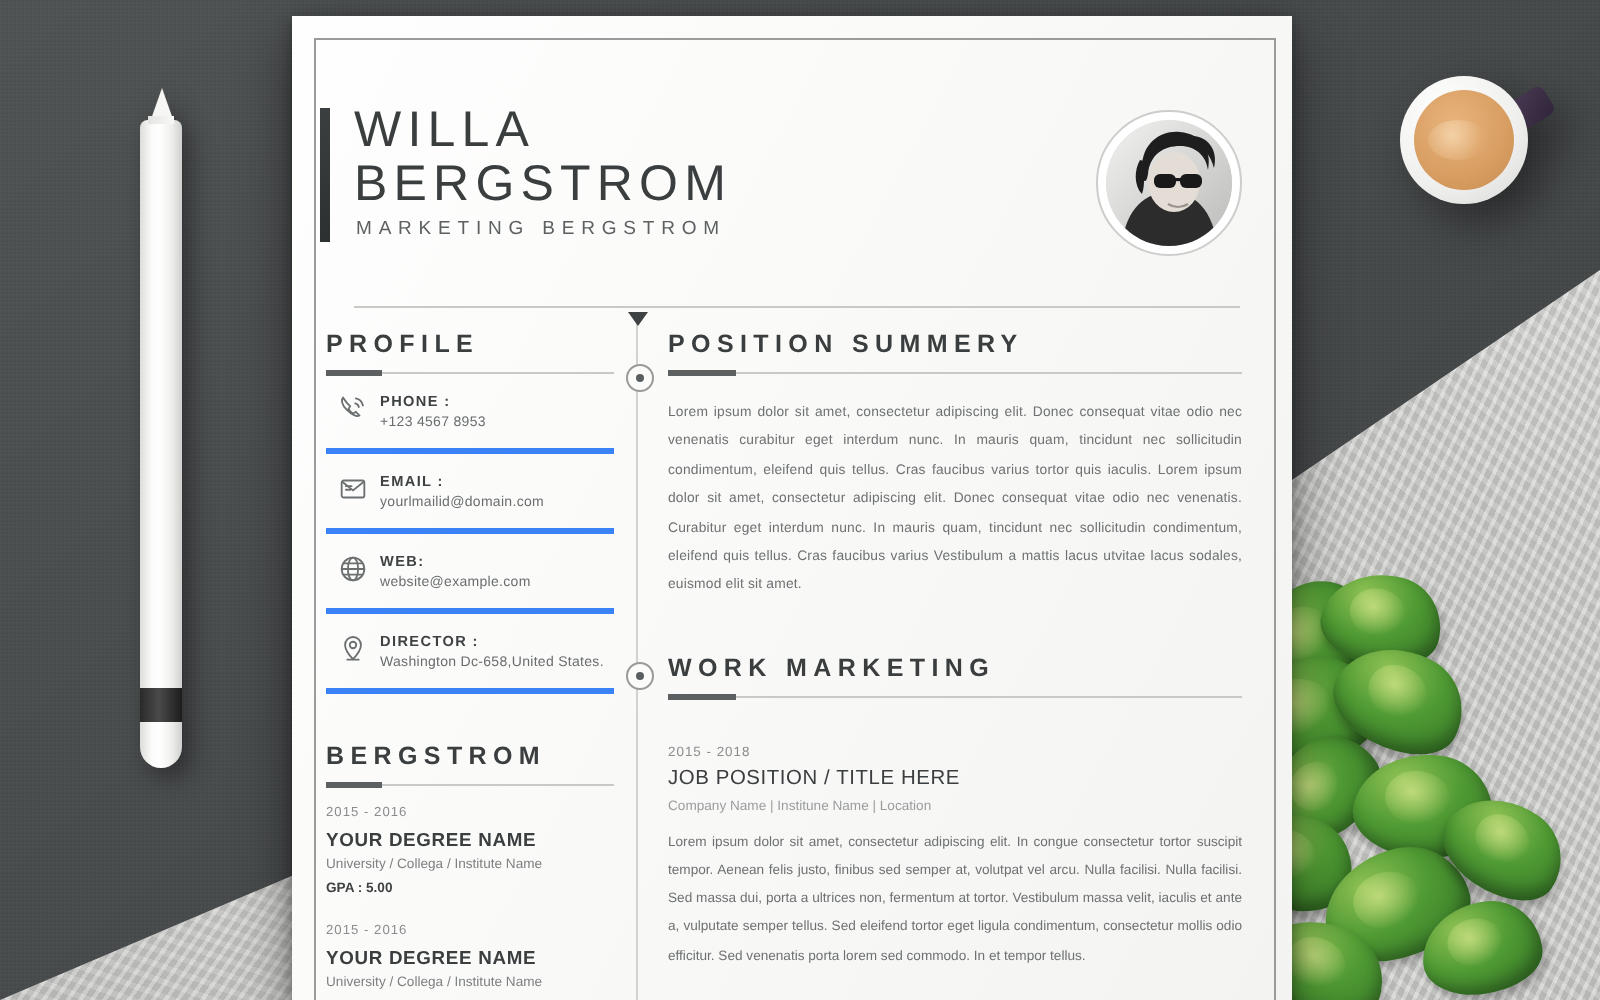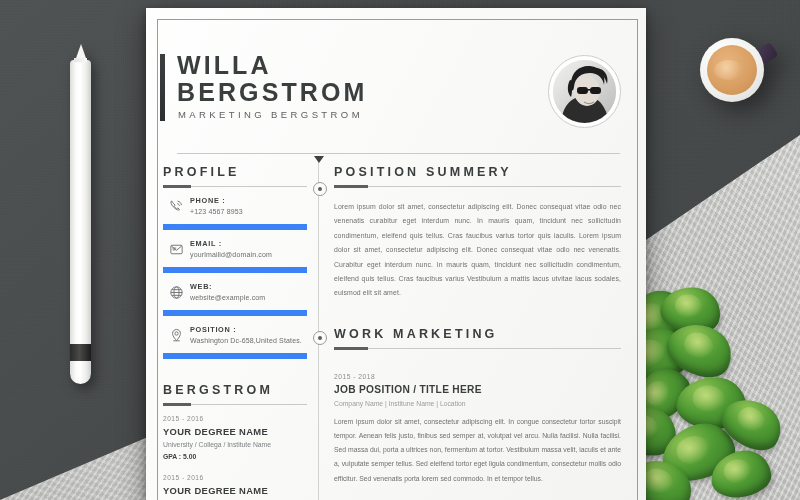--- a/index.html
+++ b/index.html
@@ -66,21 +66,21 @@
       box-shadow:0 9px 26px rgba(0,0,0,.45), 0 2px 7px rgba(0,0,0,.30);}
   .paper .sheen{position:absolute;inset:0;background:linear-gradient(118deg,rgba(255,255,255,.85),rgba(245,245,243,.25) 45%,rgba(228,228,226,.35));pointer-events:none;}
   .frame{position:absolute;left:11px;top:11px;right:8px;bottom:-40px;border:1px solid #9b9b9b;}
 
   .page{position:absolute;left:0;top:0;width:500px;height:498px;}
 
   
   .accent-bar{position:absolute;left:14px;top:46px;width:5px;height:67px;
       background:linear-gradient(180deg,#3c3f40,#2d3031);}
   .name{position:absolute;left:31px;top:44px;color:#3b3e3f;letter-spacing:3.1px;
-      font-size:25px;font-weight:700;line-height:27px;}
+      font-size:25px;font-weight:400;line-height:27px;}
   .role{position:absolute;left:32px;top:101px;color:#5d6061;letter-spacing:3.4px;font-size:9.5px;font-weight:500;}
   .avatar{position:absolute;left:402px;top:47px;width:73px;height:73px;border-radius:50%;
       border:1px solid #cdcdcb;padding:4px;box-sizing:border-box;background:#fff;}
   .avatar .photo{width:100%;height:100%;border-radius:50%;overflow:hidden;position:relative;
       background:linear-gradient(160deg,#e9e9e7,#c9c9c7);}
   .avatar svg{position:absolute;left:0;top:0;}
   .hdr-rule{position:absolute;left:31px;top:145px;width:443px;height:1px;background:#c9c9c7;}
 
   
   .colL{position:absolute;left:17px;top:157px;width:144px;}
@@ -94,41 +94,41 @@
   .divider .d1{top:26px;} .divider .d2{top:175px;}
 
   
   .sec{position:relative;margin-bottom:13px;}
   .sec-title{color:#3b3e3f;font-size:12.5px;font-weight:700;letter-spacing:3.2px;margin-bottom:7px;}
   .sec-rule{position:relative;height:1px;background:#c9c9c7;}
   .sec-rule::before{content:"";position:absolute;left:0;top:-1px;width:28px;height:3px;background:#5d6061;}
   .sec-rule.wide::before{width:34px;}
 
   
-  .contact{display:flex;align-items:flex-end;padding:9px 0 9px 0;border-bottom:6px solid #3b82f6;}
+  .contact{display:flex;align-items:flex-start;padding:9px 0 9px 0;border-bottom:3px solid #3b82f6;}
   .contact:first-of-type{padding-top:11px;}
   .c-ico{width:27px;flex:0 0 27px;display:flex;align-items:center;justify-content:center;color:#6c6f70;}
   .c-txt{flex:1;}
   .c-label{font-size:7.3px;font-weight:700;color:#3f4243;letter-spacing:.7px;margin-bottom:3px;}
   .c-val{font-size:7px;color:#6a6d6e;letter-spacing:.15px;}
 
   
   .edu{padding-top:10px;}
   .edu-date{font-size:6.6px;color:#8a8d8e;letter-spacing:.5px;margin-bottom:4px;}
   .edu-deg{font-size:9.4px;font-weight:700;color:#3b3e3f;letter-spacing:.35px;margin-bottom:4px;}
   .edu-uni{font-size:6.8px;color:#7e8182;margin-bottom:5px;}
   .edu-gpa{font-size:6.8px;color:#3f4243;font-weight:700;margin-bottom:14px;}
 
   
   .para{font-size:6.9px;line-height:14.4px;color:#6e7172;text-align:justify;letter-spacing:.1px;}
 
   
   .job{padding-top:11px;}
   .job-date{font-size:6.7px;color:#8a8d8e;letter-spacing:.5px;margin-bottom:4px;}
-  .job-title{font-size:10.2px;font-weight:700;color:#3b3e3f;letter-spacing:.3px;margin-bottom:5px;}
+  .job-title{font-size:10.2px;font-weight:400;color:#3b3e3f;letter-spacing:.3px;margin-bottom:5px;}
   .job-meta{font-size:6.8px;color:#9a9d9e;margin-bottom:8px;}
   .job-desc{font-size:6.8px;line-height:14.2px;color:#6e7172;text-align:justify;margin-bottom:6px;}
 </style>
 </head>
 <body>
 
 <div class="scene">
   <div class="desk"></div>
   <div class="concrete-r">
       <div class="grain"></div>
@@ -285,21 +285,21 @@
 
           <div class="contact">
             <div class="c-ico">
               <svg width="17" height="17" viewBox="0 0 24 24" fill="none" stroke="currentColor" stroke-width="1.3">
                 <path d="M12 3.5c-3.2 0-5.6 2.5-5.6 5.6 0 4.2 5.6 10 5.6 10s5.6-5.8 5.6-10c0-3.1-2.4-5.6-5.6-5.6Z"></path>
                 <circle cx="12" cy="9.2" r="2.3"></circle>
                 <path d="M8 19.5h8" stroke-linecap="round"></path>
               </svg>
             </div>
             <div class="c-txt">
-              <div class="c-label">POSITION :</div>
+              <div class="c-label">DIRECTOR :</div>
               <div class="c-val">Washington Dc-658,United States.</div>
             </div>
           </div>
         </div>
 
         <div class="sec" style="margin-top:24px">
           <div class="sec-title">BERGSTROM</div>
           <div class="sec-rule"></div>
 
           <div class="edu">

